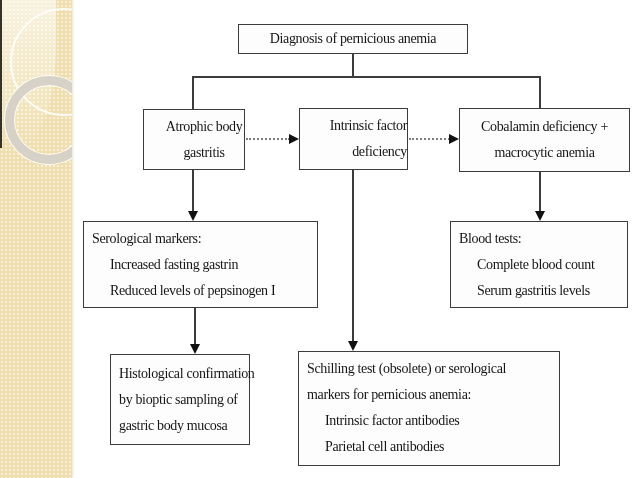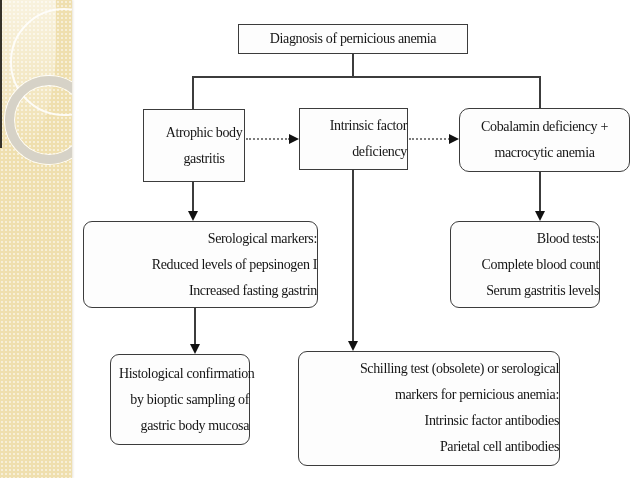--- a/index.html
+++ b/index.html
@@ -34,21 +34,21 @@
     box-shadow:0 0 0 1px rgba(255,255,255,.9), inset 0 0 0 1px rgba(255,255,255,.9);
   }
   
   .node{
     position:absolute;background:#fdfdfd;border:1.5px solid #3c3c3c;
     color:#151515;font-size:14px;letter-spacing:-0.35px;line-height:26px;
     box-sizing:border-box;
   }
   .node div{white-space:nowrap;}
   .node.center{display:flex;flex-direction:column;justify-content:center;text-align:center;}
-  .node.list{padding:4px 0 0 8px;text-align:right;border-radius:9px;}
+  .node.list{padding:4px 8px 0 8px;text-align:left;}
   .node.list .ind{padding-left:18px;}
   .line-v{position:absolute;width:2px;background:#3c3c3c;}
   .line-h{position:absolute;height:2px;background:#3c3c3c;}
   .arrow-down{
     position:absolute;width:0;height:0;
     border-left:5px solid transparent;border-right:5px solid transparent;
     border-top:10px solid #111;
   }
   .dotted{
     position:absolute;height:0;border-top:2px dotted #7d7d7d;
@@ -91,42 +91,42 @@
   <div class="dotted" style="left:246px;top:138px;width:44px;"></div>
   <div class="arrow-right" style="left:289px;top:134px;"></div>
 
   <div class="dotted" style="left:409px;top:138px;width:41px;"></div>
   <div class="arrow-right" style="left:449px;top:134px;"></div>
 
   <div class="node center" style="left:238px;top:24px;width:230px;height:30px;">
     <div>Diagnosis of pernicious anemia</div>
   </div>
 
-  <div class="node center" style="left:143px;top:109px;width:102px;height:73px;padding-left:20px;">
+  <div class="node center" style="left:143px;top:109px;width:102px;height:61px;padding-left:20px;">
     <div>Atrophic body</div>
     <div>gastritis</div>
   </div>
 
   <div class="node center" style="left:299px;top:108px;width:109px;height:62px;text-align:right;">
     <div>Intrinsic factor</div>
     <div>deficiency</div>
   </div>
 
-  <div class="node center" style="left:459px;top:108px;width:171px;height:64px;border-radius:10px;">
+  <div class="node center" style="left:459px;top:108px;width:171px;height:64px;">
     <div>Cobalamin deficiency +</div>
     <div>macrocytic anemia</div>
   </div>
 
   <div class="node list" style="left:83px;top:221px;width:235px;height:87px;">
     <div>Serological markers:</div>
+    <div class="ind">Increased fasting gastrin</div>
     <div class="ind">Reduced levels of pepsinogen I</div>
-    <div class="ind">Increased fasting gastrin</div>
   </div>
 
-  <div class="node list" style="left:450px;top:221px;width:150px;height:87px;">
+  <div class="node list" style="left:450px;top:221px;width:178px;height:87px;">
     <div>Blood tests:</div>
     <div class="ind">Complete blood count</div>
     <div class="ind">Serum gastritis levels</div>
   </div>
 
   <div class="node list" style="left:110px;top:354px;width:140px;height:91px;padding-top:6px;">
     <div>Histological confirmation</div>
     <div>by bioptic sampling of</div>
     <div>gastric body mucosa</div>
   </div>

